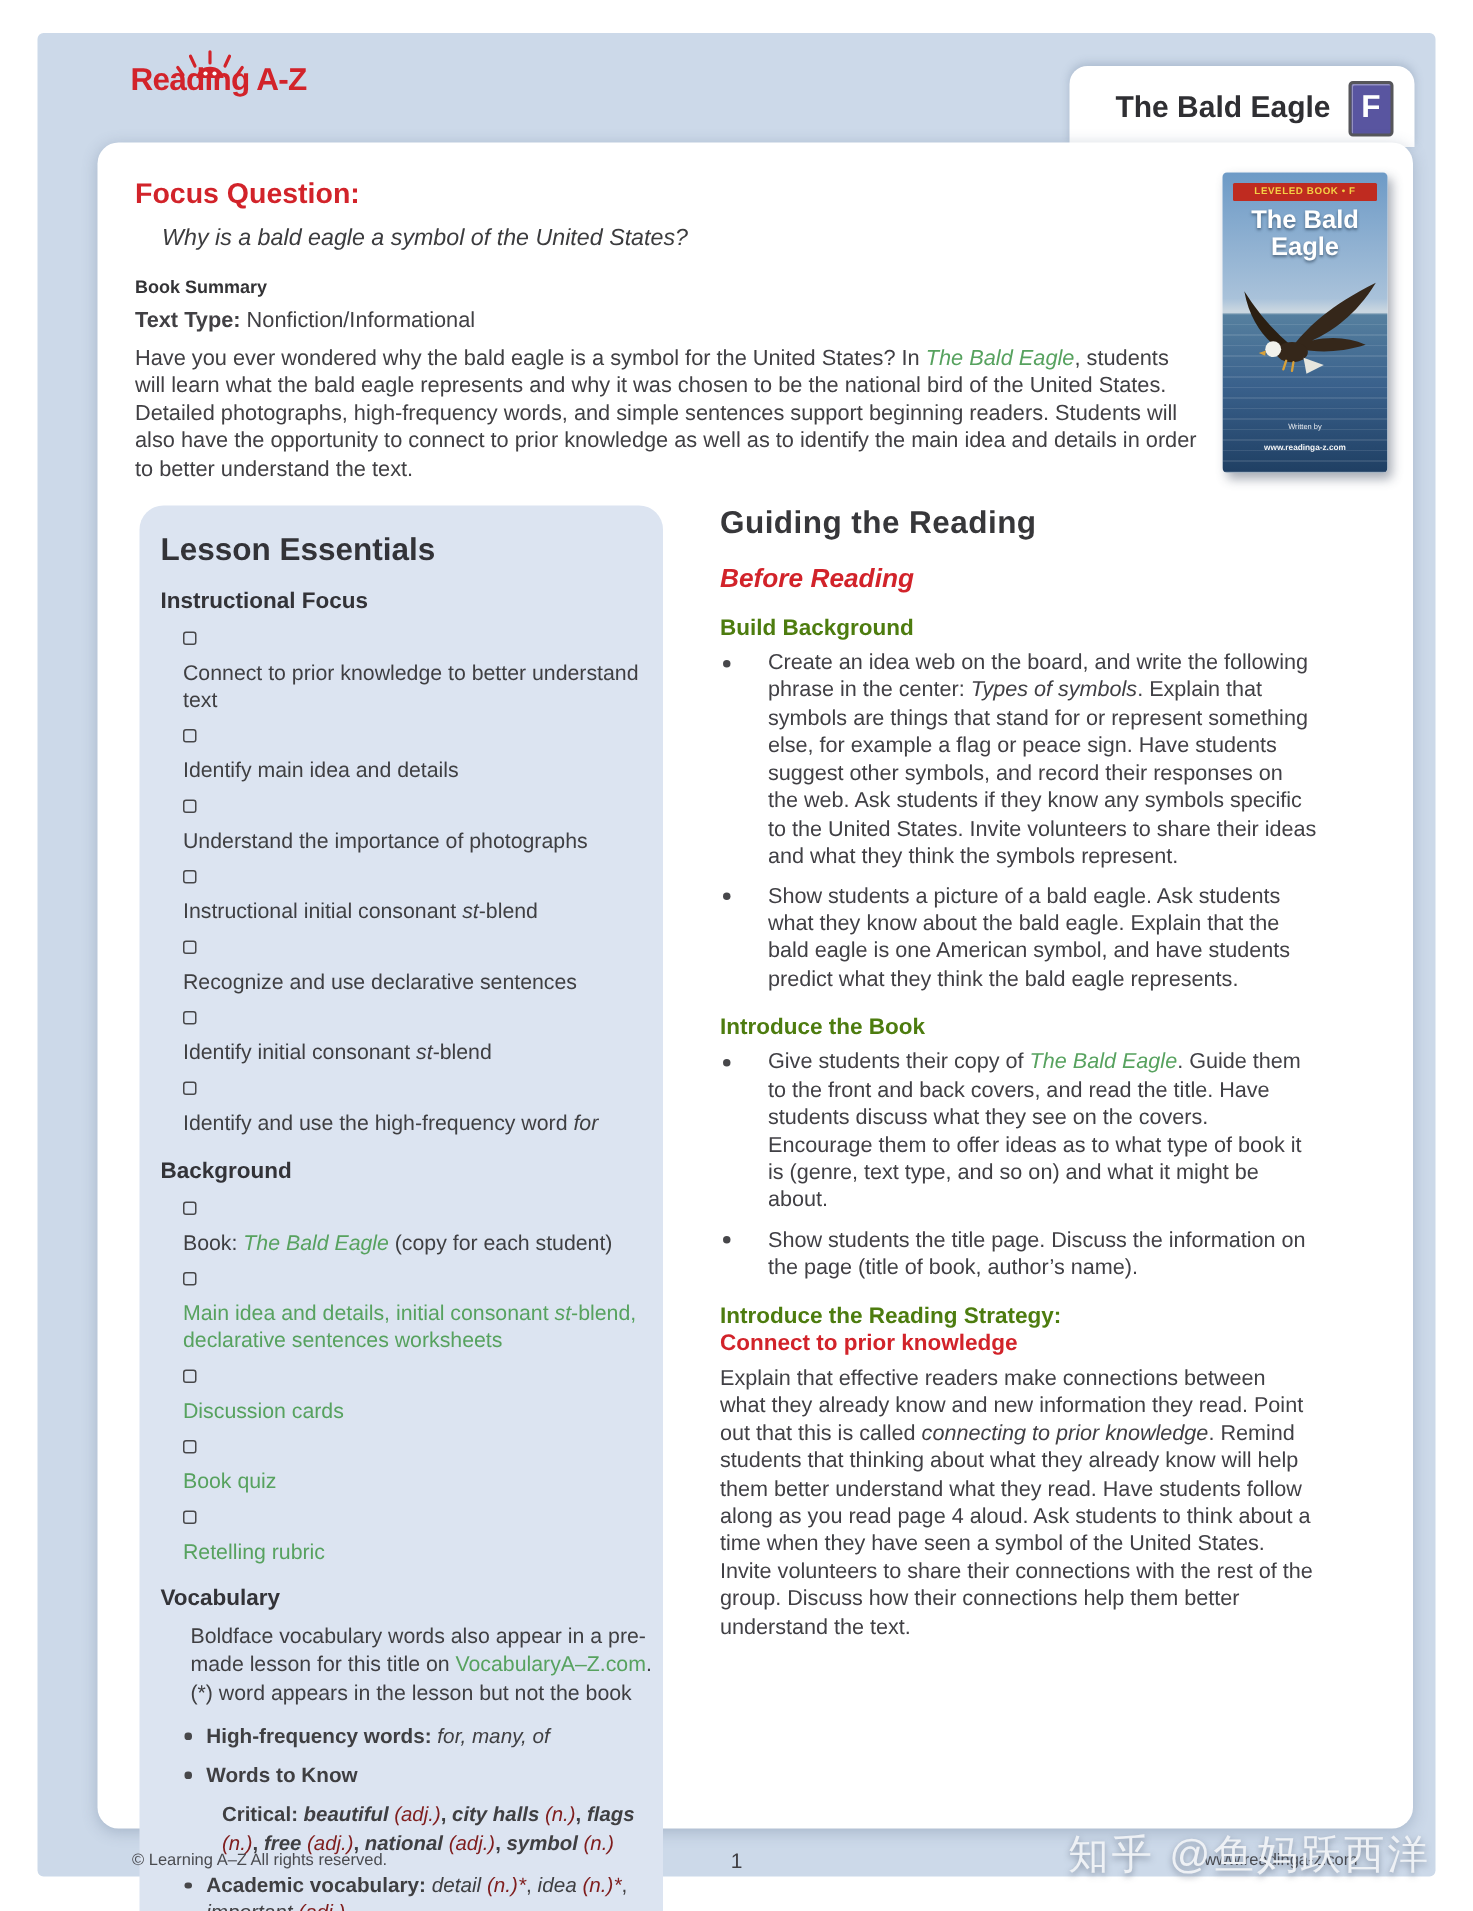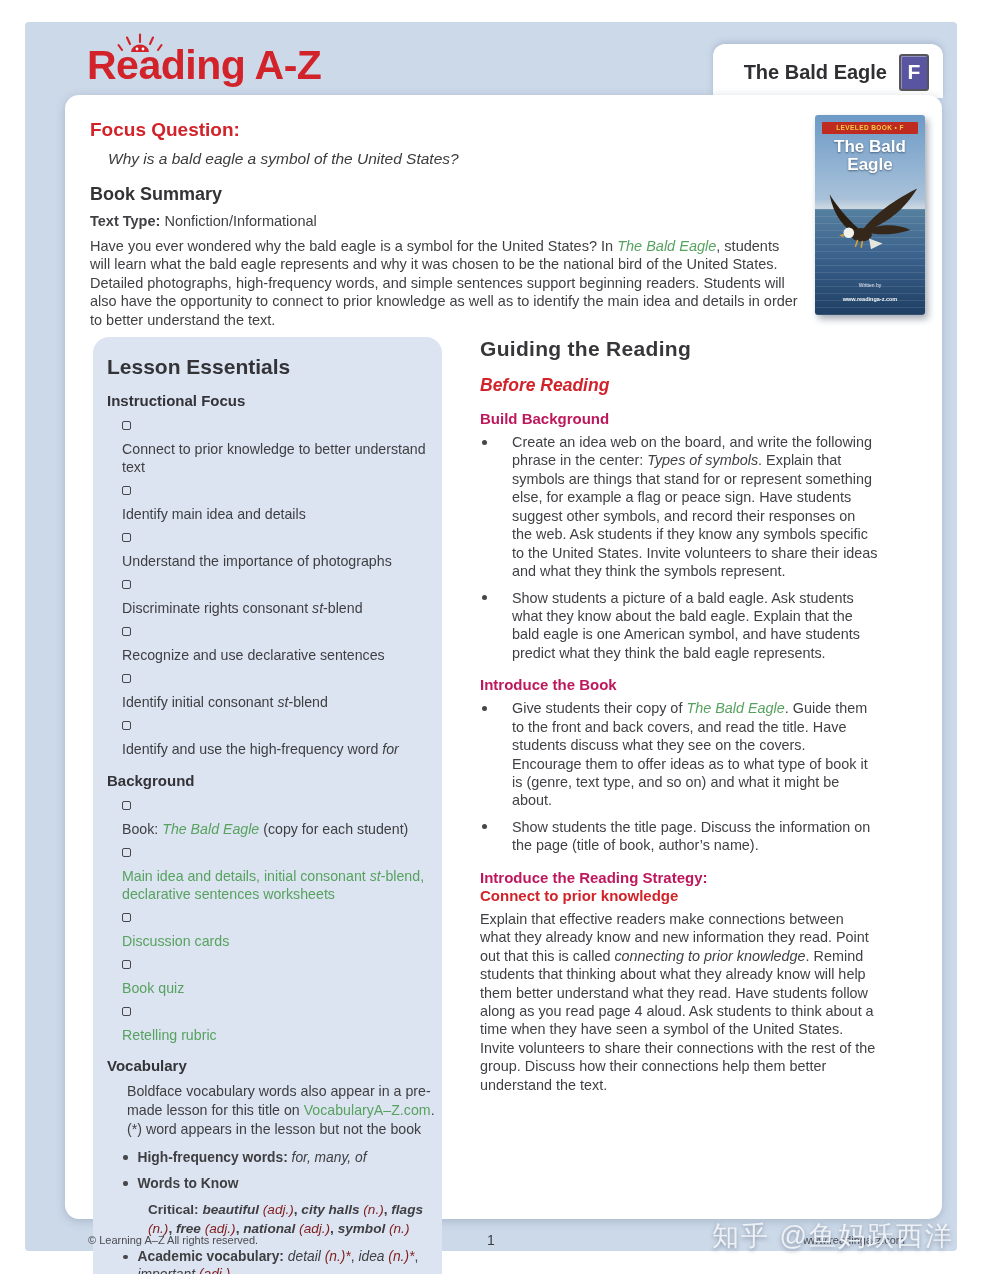--- a/index.html
+++ b/index.html
@@ -3,34 +3,34 @@
 <meta charset="utf-8">
 <style>
   * { margin:0; padding:0; box-sizing:border-box; }
   html,body { width:982px; height:1274px; background:#ffffff; font-family:"Liberation Sans", sans-serif; position:relative; overflow:hidden; }
 
   .page { position:absolute; left:25px; top:22px; width:932px; height:1229px; background:#ccd9e9; border-radius:4px; }
 
   
   .logo { position:absolute; left:62px; top:20px; }
   .logo-sun { position:absolute; left:30px; top:-9px; width:46px; height:19px; }
-  .logo-text { font-size:41px; font-weight:bold; color:#d2232a; letter-spacing:-0.5px; }
+  .logo-text { font-size:21px; font-weight:bold; color:#d2232a; letter-spacing:-0.5px; }
 
   
   .header-tab { position:absolute; left:688px; top:22px; width:230px; height:54px; background:#ffffff; border-radius:12px 12px 0 0; box-shadow:0 -2px 6px rgba(90,110,140,.28); display:flex; align-items:center; justify-content:flex-end; gap:12px; padding:2px 14px 0 10px; }
   .tab-title { font-size:20px; font-weight:bold; color:#2f2f33; }
   .level-badge { width:30px; height:37px; background:#5955a0; border:2px solid #56565a; border-radius:3px; color:#ffffff; font-weight:bold; font-size:21px; display:flex; align-items:center; justify-content:center; box-shadow:inset 1px 1px 0 rgba(255,255,255,.35); }
 
   
   .card { position:absolute; left:40px; top:73px; width:877px; height:1124px; background:#ffffff; border-radius:14px; box-shadow:0 2px 10px rgba(80,100,130,.3); }
   .card-content { position:absolute; inset:0; padding:24px 0 0 25px; }
 
   .h-red { color:#d2232a; font-size:19px; font-weight:bold; }
   .question { font-style:italic; font-size:15.5px; color:#3c3c3e; margin:9px 0 0 18px; }
-  .h-summary { font-size:18px; font-weight:bold; color:#333336; margin-top:16px; }
+  .h-summary { font-size:12px; font-weight:bold; color:#333336; margin-top:16px; }
   .text-type { font-size:14.5px; color:#414044; margin-top:8px; }
   .text-type .lbl { font-weight:bold; }
   .summary-para { width:712px; font-size:14.5px; line-height:1.27; margin-top:8px; color:#414044; }
 
   
   .cover { position:absolute; left:750px; top:20px; width:110px; height:200px; border-radius:3px; overflow:hidden; box-shadow:3px 4px 7px rgba(60,70,90,.45); background:linear-gradient(180deg,#6d9ac6 0%,#a9c2da 42%,#c9d6e0 46%); }
   .cover-water { position:absolute; top:94px; left:0; right:0; bottom:0; background:linear-gradient(180deg,#56809f 0%,#3a618c 45%,#1f3f63 100%); }
   .cover-water:after { content:""; position:absolute; inset:0; background:repeating-linear-gradient(180deg, rgba(255,255,255,.10) 0 1px, transparent 1px 7px); }
   .cover-banner { position:absolute; top:7px; left:7px; right:7px; height:12px; background:#bf2b20; color:#f3cf45; font-size:6.5px; font-weight:bold; text-align:center; line-height:12px; letter-spacing:.4px; border-radius:1px; }
   .cover-title { position:absolute; top:23px; left:10px; right:10px; text-align:center; color:#ffffff; font-weight:bold; font-size:17px; line-height:1.04; text-shadow:0 1px 2px rgba(20,40,60,.55); }
@@ -53,21 +53,21 @@
   .mk.checkbox { width:9px; height:9px; border:1.7px solid #47474a; border-radius:2px; margin-top:4px; }
   .mk.bullet { width:4.5px; height:4.5px; background:#47474a; border-radius:50%; margin-top:6.5px; }
 
   .vocab-intro { padding-left:20px; width:330px; font-size:14.2px; line-height:1.33; color:#3f3f42; margin-top:4px; }
   .bullet-list { margin-top:10px; }
   .bullet-list .li { padding-left:16px; margin-bottom:8px; font-size:13.8px; }
   .critical { padding-left:41px; width:330px; font-size:13.6px; line-height:1.38; color:#3f3f42; margin:0 0 9px; }
 
   .h-main { font-size:21px; font-weight:bold; letter-spacing:.3px; color:#37373a; }
   .h-phase { color:#d2232a; font-size:17.5px; font-weight:bold; font-style:italic; margin-top:14px; }
-  .h3 { font-size:15px; font-weight:bold; color:#be185d; margin:14px 0 6px; }
+  .h3 { font-size:15px; font-weight:bold; color:#4d7c0f; margin:14px 0 6px; }
   .h3-red { color:#d2232a; font-size:15px; font-weight:bold; margin:0 0 6px; }
   .strategy-head { margin-bottom:1px; }
   .g-list .li { gap:25px; margin-bottom:8px; font-size:14.4px; line-height:1.28; color:#414045; padding-left:2px; }
   .g-list .mk.bullet { width:5px; height:5px; }
   .para { font-size:14.4px; line-height:1.28; color:#414045; }
 
   
   .i { font-style:italic; }
   .b { font-weight:bold; }
   .bi { font-weight:bold; font-style:italic; }
@@ -155,21 +155,21 @@
               <div class="li">
                 <span class="mk checkbox"></span>
                 <span class="li-text"><span>Identify main idea and details</span></span>
               </div>
               <div class="li">
                 <span class="mk checkbox"></span>
                 <span class="li-text"><span>Understand the importance of photographs</span></span>
               </div>
               <div class="li">
                 <span class="mk checkbox"></span>
-                <span class="li-text"><span>Discriminate rights consonant </span><span class="i">st</span><span>-blend</span></span>
+                <span class="li-text"><span>Instructional initial consonant </span><span class="i">st</span><span>-blend</span></span>
               </div>
               <div class="li">
                 <span class="mk checkbox"></span>
                 <span class="li-text"><span>Recognize and use declarative sentences</span></span>
               </div>
               <div class="li">
                 <span class="mk checkbox"></span>
                 <span class="li-text"><span>Identify initial consonant </span><span class="i">st</span><span>-blend</span></span>
               </div>
               <div class="li">

